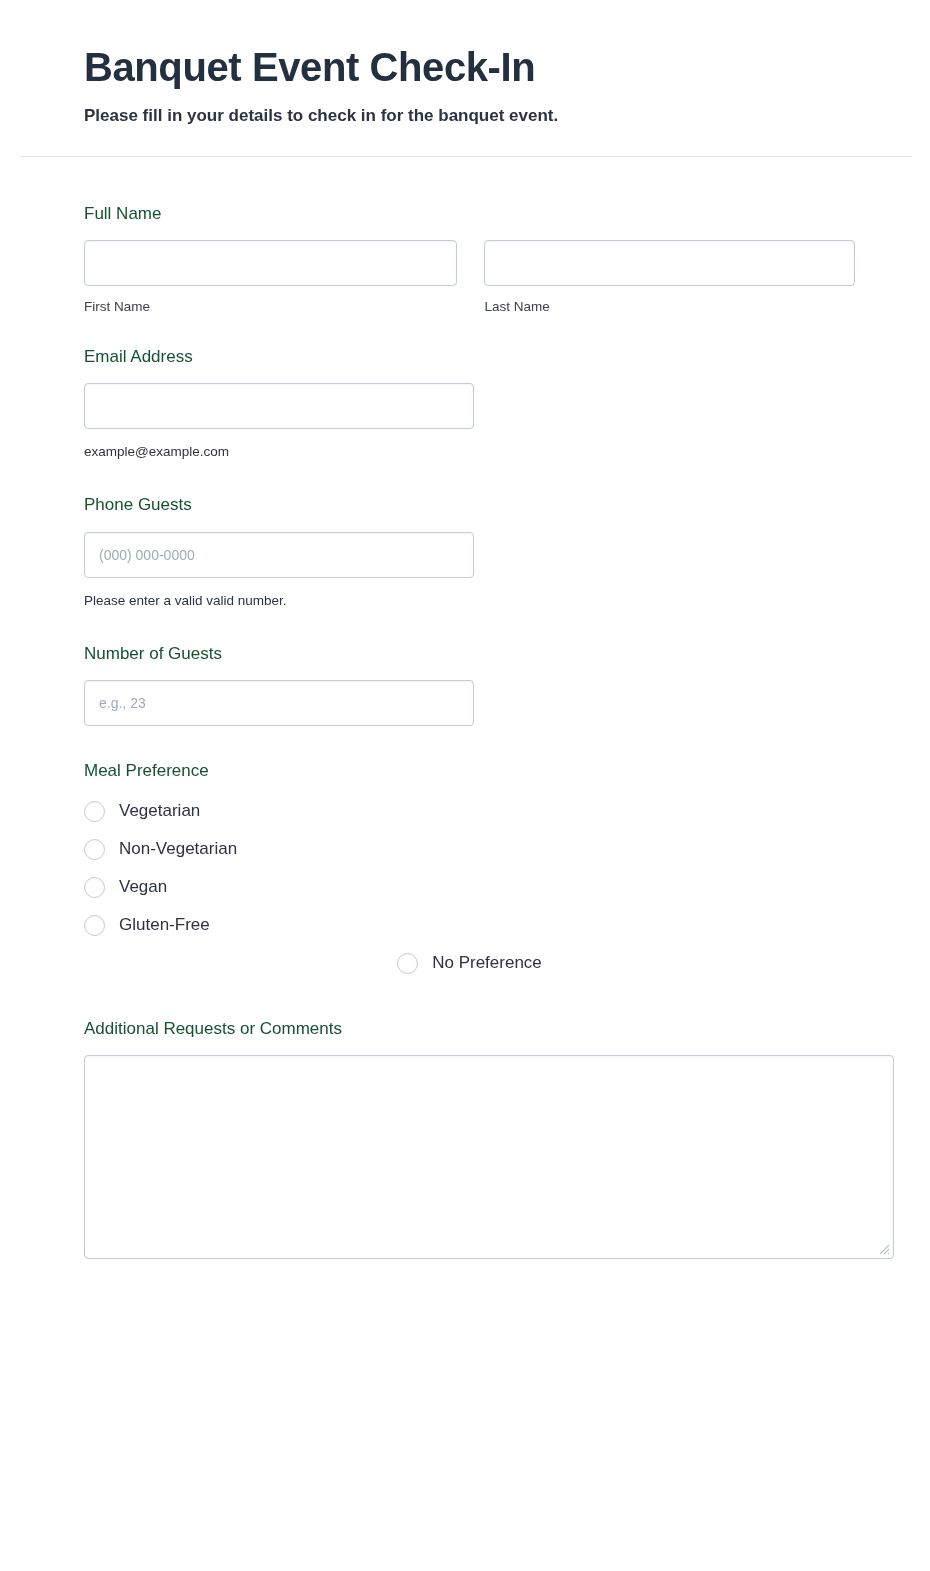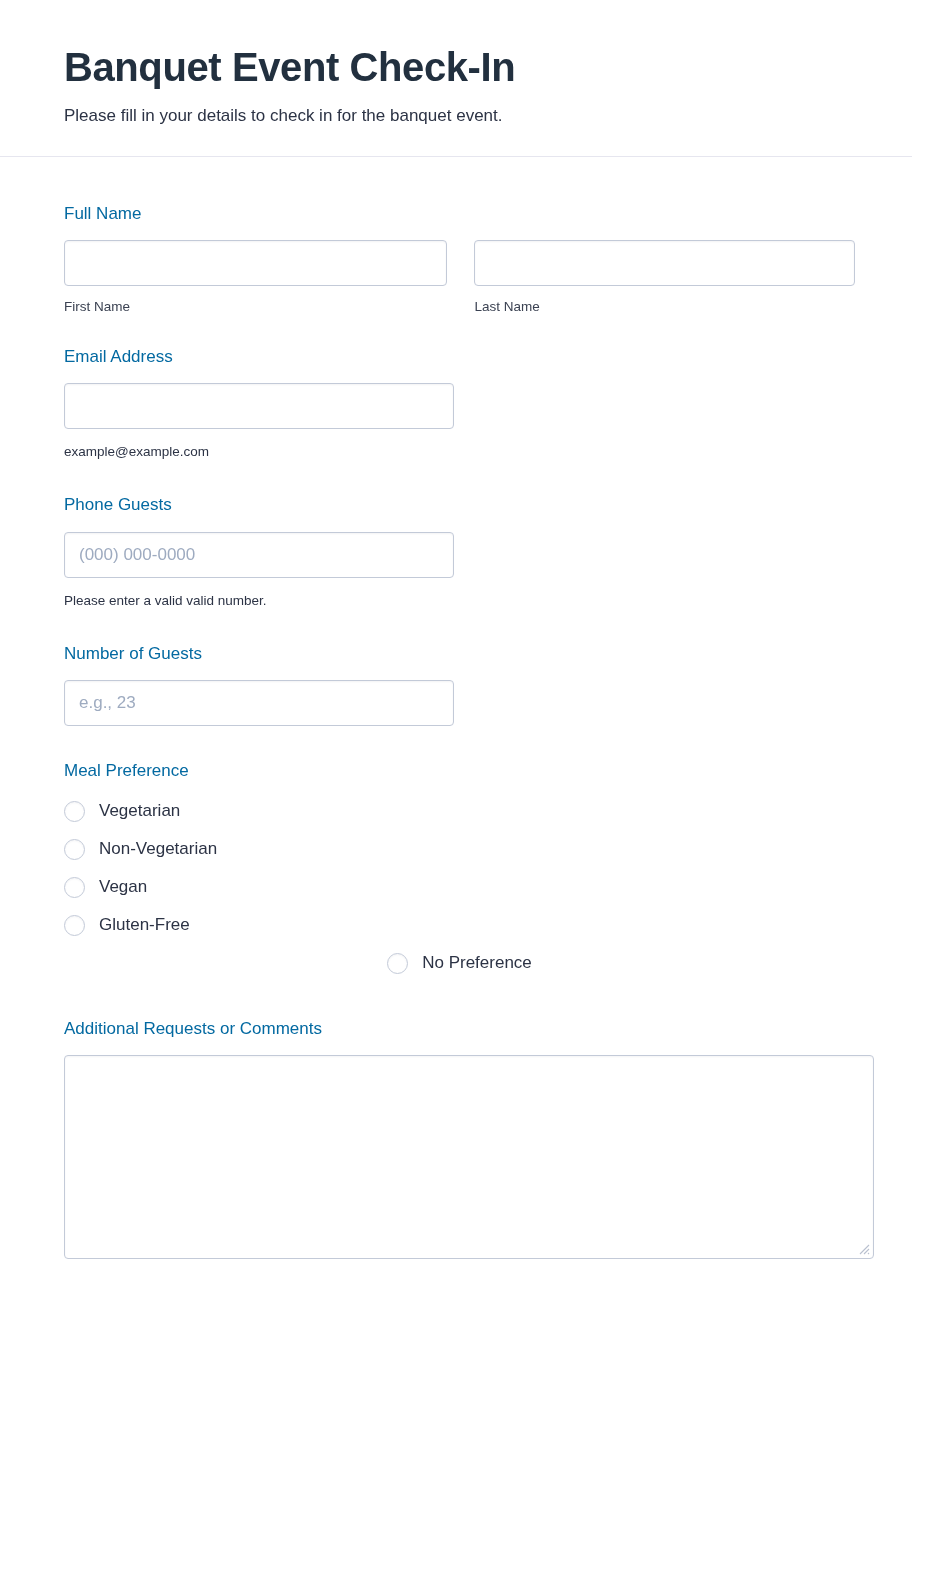--- a/index.html
+++ b/index.html
@@ -14,59 +14,60 @@
     font-family: "Liberation Sans", sans-serif;
     color: #2c3345;
     -webkit-font-smoothing: antialiased;
   }
 
   .form-shell {
     width: 912px;
     min-height: 1571px;
     background: #ffffff;
     position: relative;
+    padding-left: 20px;
   }
 
   
   .form-header {
     padding: 44px 64px 28px 64px;
     border-bottom: 1px solid #e6e6ef;
   }
   .form-title {
     font-size: 40px;
     line-height: 1.15;
     font-weight: bold;
     letter-spacing: -0.4px;
     color: #22303f;
     margin: 0 0 14px 0;
   }
   .form-subtitle {
     font-size: 17px;
     line-height: 1.4;
     color: #2c3345;
     margin: 0;
-    font-weight: normal;
+    font-weight: bold;
   }
 
   
   .form-body {
     padding: 46px 57px 40px 64px;
   }
 
   .field-block { margin-bottom: 34px; }
   .field-block.block-name { margin-bottom: 30px; }
   .field-block.block-meal { margin-bottom: 44px; }
   .field-block.block-comments { margin-bottom: 12px; }
 
   .field-label {
     display: block;
     font-size: 17px;
     line-height: 1.25;
     font-weight: 500;
-    color: #0369a1;
+    color: #14532d;
     margin-bottom: 16px;
   }
 
   .sub-label {
     display: block;
     font-size: 13.5px;
     line-height: 1.3;
     color: #3b4252;
     margin-top: 12px;
     font-weight: normal;
@@ -81,21 +82,21 @@
     font-weight: normal;
   }
 
   
   .txt {
     display: block;
     width: 100%;
     height: 46px;
     padding: 10px 14px;
     font-family: "Liberation Sans", sans-serif;
-    font-size: 17px;
+    font-size: 14px;
     color: #2c3345;
     background: #ffffff;
     border: 1px solid #c3cad8;
     border-radius: 4px;
     box-shadow: inset 0 1px 2px rgba(30, 40, 60, 0.055);
     outline: none;
   }
   .txt::placeholder {
     color: #9eabc0;
     opacity: 1;

